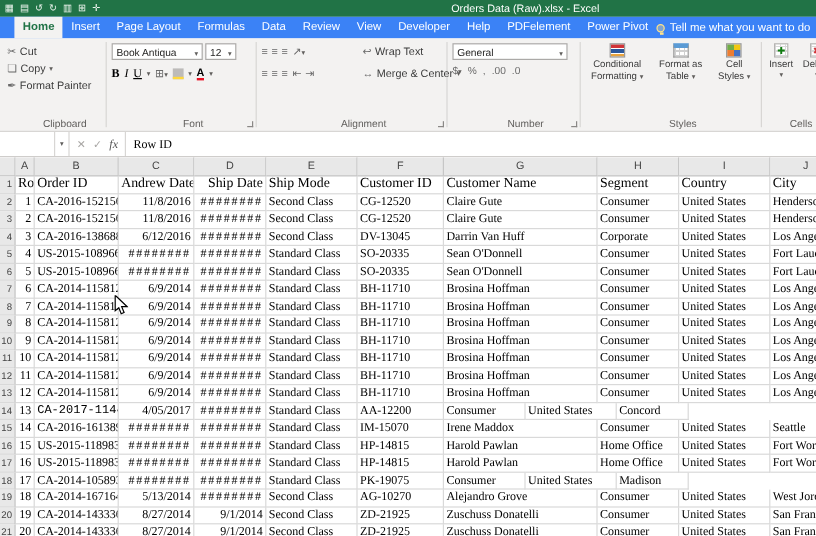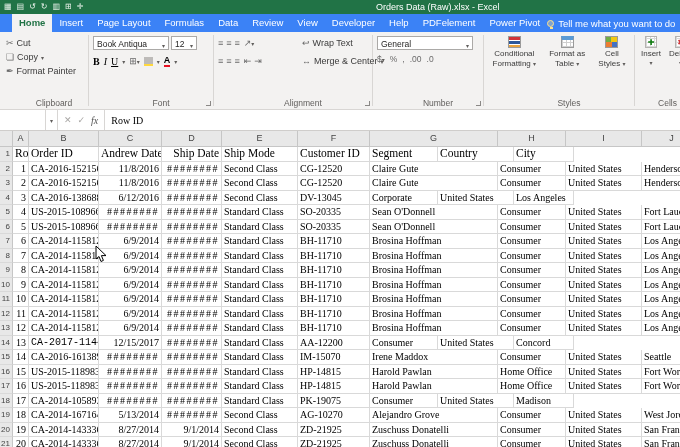--- a/index.html
+++ b/index.html
@@ -289,20 +289,21 @@
       </div>
     <div>
         <div class="drow labelrow">
           <div class="gut">1</div>
           <div class="cell r" style="width: 16px;">Row ID</div>
           <div class="cell" style="width: 70px;">Order ID</div>
           <div class="cell r" style="width: 63px;">Andrew Date</div>
           <div class="cell r" style="width: 60px;">Ship Date</div>
           <div class="cell" style="width: 76px;">Ship Mode</div>
           <div class="cell" style="width: 72px;">Customer ID</div>
+          <div class="cell" style="width: 128px;">Customer Name</div>
           <div class="cell" style="width: 68px;">Segment</div>
           <div class="cell" style="width: 76px;">Country</div>
           <div class="cell" style="width: 60px;">City</div>
         </div>
         <div class="drow">
           <div class="gut">2</div>
           <div class="cell r" style="width: 16px;">1</div>
           <div class="cell" style="width: 70px;">CA-2016-152156</div>
           <div class="cell r" style="width: 63px;">11/8/2016</div>
           <div class="cell r hash" style="width: 60px;">########</div>
@@ -327,20 +328,21 @@
           <div class="cell" style="width: 60px;">Henderson</div>
         </div>
         <div class="drow">
           <div class="gut">4</div>
           <div class="cell r" style="width: 16px;">3</div>
           <div class="cell" style="width: 70px;">CA-2016-138688</div>
           <div class="cell r" style="width: 63px;">6/12/2016</div>
           <div class="cell r hash" style="width: 60px;">########</div>
           <div class="cell" style="width: 76px;">Second Class</div>
           <div class="cell" style="width: 72px;">DV-13045</div>
+          <div class="cell" style="width: 128px;">Darrin Van Huff</div>
           <div class="cell" style="width: 68px;">Corporate</div>
           <div class="cell" style="width: 76px;">United States</div>
           <div class="cell" style="width: 60px;">Los Angeles</div>
         </div>
         <div class="drow">
           <div class="gut">5</div>
           <div class="cell r" style="width: 16px;">4</div>
           <div class="cell" style="width: 70px;">US-2015-108966</div>
           <div class="cell r hash" style="width: 63px;">########</div>
           <div class="cell r hash" style="width: 60px;">########</div>
@@ -452,21 +454,21 @@
           <div class="cell" style="width: 72px;">BH-11710</div>
           <div class="cell" style="width: 128px;">Brosina Hoffman</div>
           <div class="cell" style="width: 68px;">Consumer</div>
           <div class="cell" style="width: 76px;">United States</div>
           <div class="cell" style="width: 60px;">Los Angeles</div>
         </div>
         <div class="drow">
           <div class="gut">14</div>
           <div class="cell r" style="width: 16px;">13</div>
           <div class="cell" style="width: 70px; font-family: Liberation Mono, monospace;">CA-2017-114412</div>
-          <div class="cell r" style="width: 63px;">12/15/2017</div>
+          <div class="cell r" style="width: 63px;">4/05/2017</div>
           <div class="cell r hash" style="width: 60px;">########</div>
           <div class="cell" style="width: 76px;">Standard Class</div>
           <div class="cell" style="width: 72px;">AA-12200</div>
           <div class="cell" style="width: 68px;">Consumer</div>
           <div class="cell" style="width: 76px;">United States</div>
           <div class="cell" style="width: 60px;">Concord</div>
         </div>
         <div class="drow">
           <div class="gut">15</div>
           <div class="cell r" style="width: 16px;">14</div>

